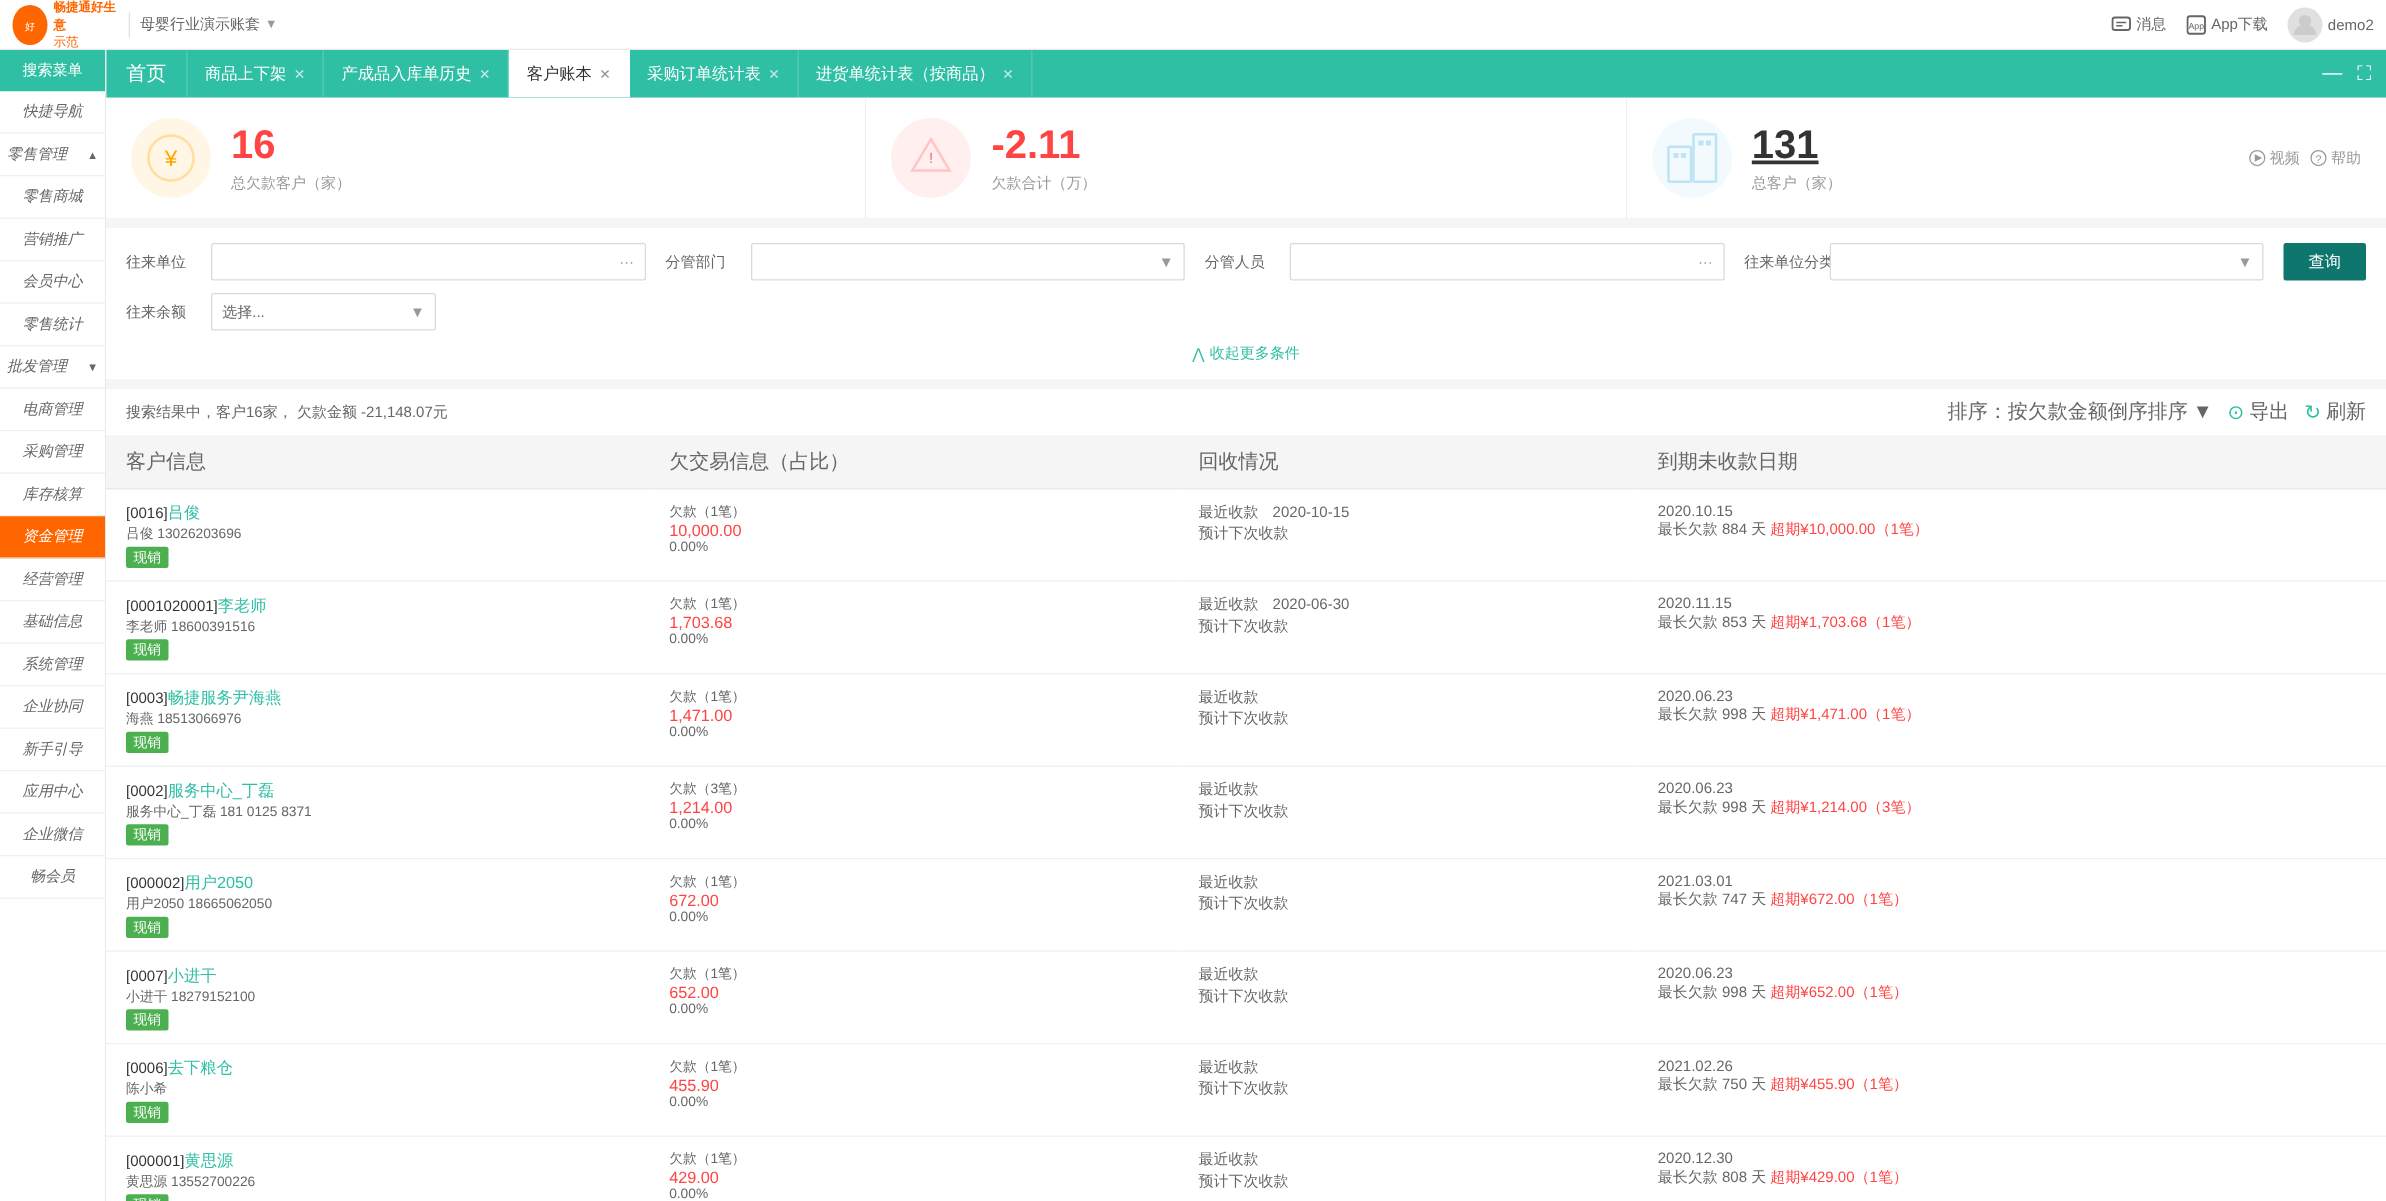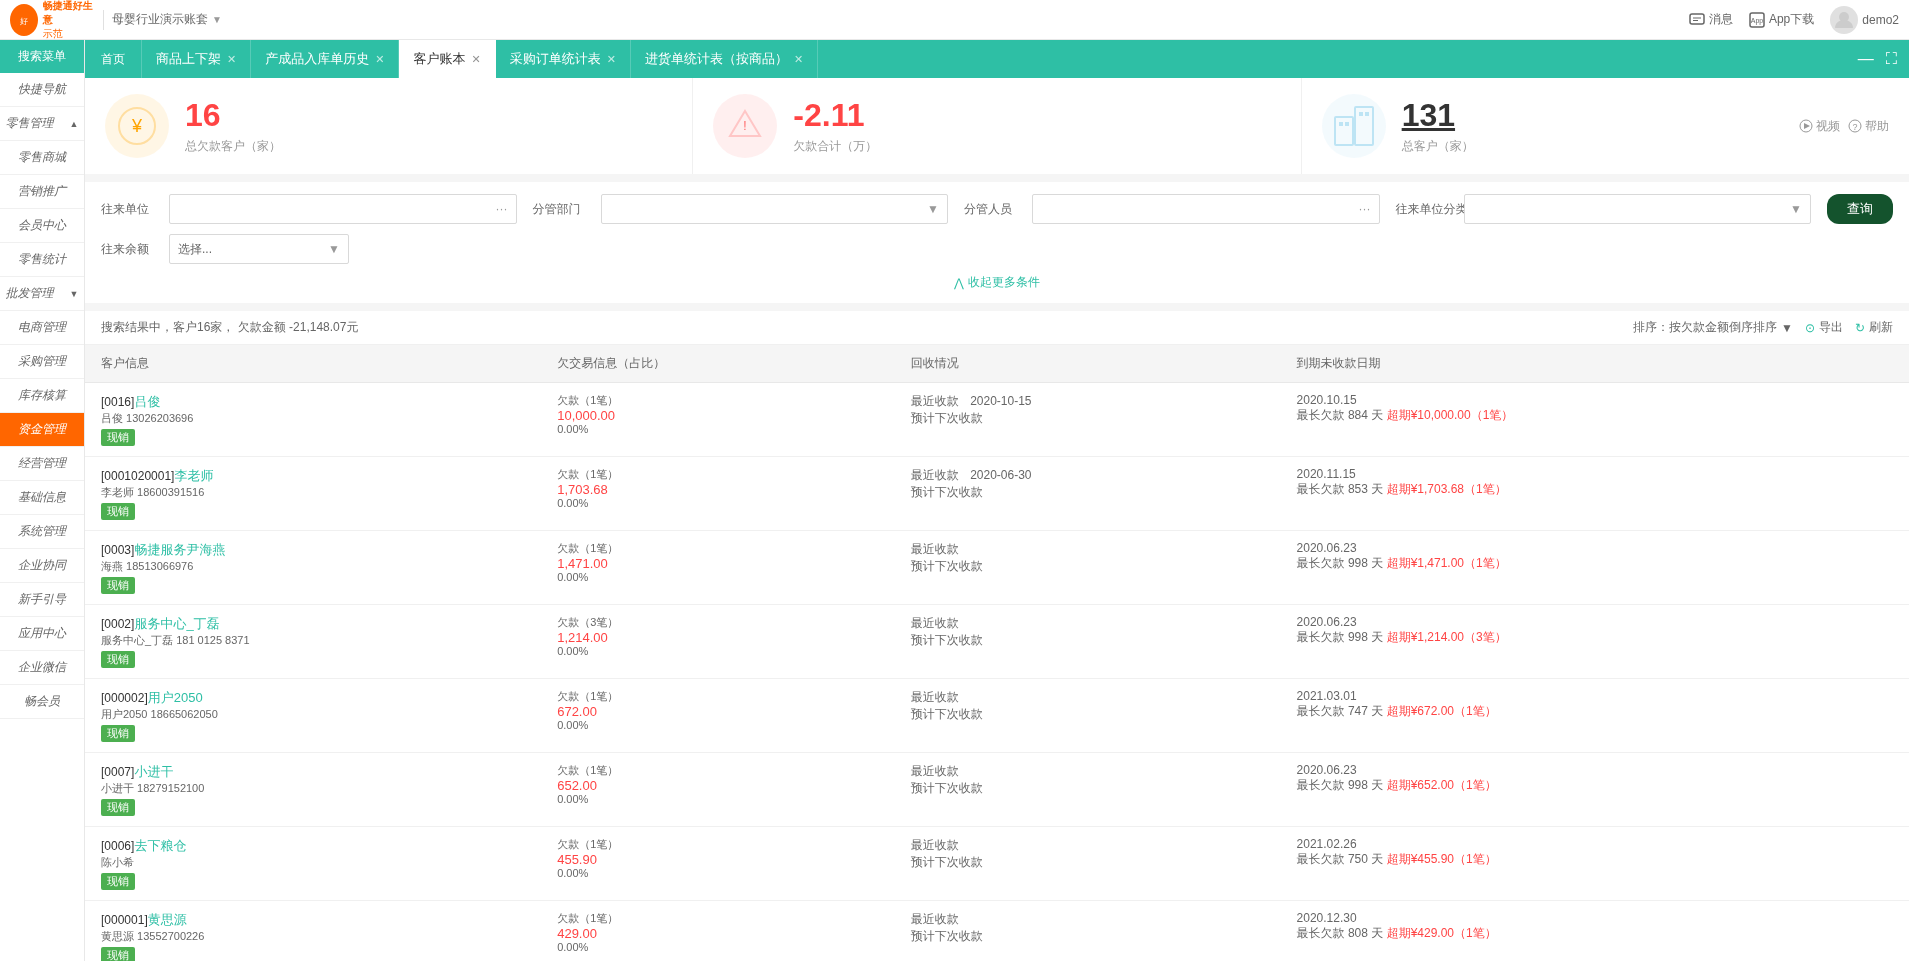--- a/index.html
+++ b/index.html
@@ -26,21 +26,21 @@
     .sidebar-item.active { background: #ff6600; color: #fff; }
     .sidebar-item.has-sub { display: flex; align-items: center; justify-content: center; gap: 16px; }
 
     
     .content-area { flex: 1; display: flex; flex-direction: column; overflow: hidden; }
 
     
     .tabs-bar { display: flex; background: #2ebfa5; height: 38px; align-items: stretch; overflow: hidden; }
     .tab { display: flex; align-items: center; padding: 0 14px; color: #fff; font-size: 13px; cursor: pointer; white-space: nowrap; border-right: 1px solid rgba(255,255,255,0.2); gap: 6px; }
     .tab.active { background: #fff; color: #333; }
-    .tab.first { padding: 0 16px; font-size: 12px; }
+    .tab.first { padding: 0 16px; font-size: 16px; }
     .tab-close { font-size: 11px; opacity: 0.7; }
     .tab-actions { margin-left: auto; display: flex; align-items: center; padding: 0 8px; gap: 4px; }
     .tab-action-btn { color: #fff; font-size: 16px; cursor: pointer; padding: 2px 4px; }
 
     
     .page-content { flex: 1; overflow-y: auto; background: #f5f5f5; }
 
     
     .stats-section { display: flex; background: #fff; margin-bottom: 8px; }
     .stat-card { flex: 1; display: flex; align-items: center; padding: 16px 20px; border-right: 1px solid #f0f0f0; position: relative; }
@@ -59,34 +59,34 @@
     
     .filter-section { background: #fff; padding: 12px 16px; margin-bottom: 8px; }
     .filter-row { display: flex; align-items: center; gap: 16px; margin-bottom: 10px; }
     .filter-item { display: flex; align-items: center; gap: 8px; flex: 1; }
     .filter-label { color: #666; font-size: 12px; white-space: nowrap; width: 60px; flex-shrink: 0; }
     .filter-input { flex: 1; height: 30px; border: 1px solid #d9d9d9; border-radius: 2px; padding: 0 8px; font-size: 12px; display: flex; align-items: center; justify-content: space-between; cursor: pointer; background: #fff; }
     .filter-dots { color: #999; }
     .filter-arrow { color: #999; }
     .filter-btn-row { display: flex; justify-content: center; margin-top: 4px; }
     .collapse-btn { color: #2ebfa5; font-size: 12px; cursor: pointer; display: flex; align-items: center; gap: 4px; border: none; background: none; }
-    .search-btn { background: #14532d; color: #fff; border: none; padding: 6px 20px; border-radius: 12px; font-size: 13px; cursor: pointer; }
+    .search-btn { background: #0f766e; color: #fff; border: none; padding: 6px 20px; border-radius: 2px; font-size: 13px; cursor: pointer; }
 
     
     .results-section { background: #fff; }
     .results-header { display: flex; align-items: center; justify-content: space-between; padding: 8px 16px; border-bottom: 1px solid #f0f0f0; }
     .results-info { font-size: 12px; color: #666; }
-    .results-actions { display: flex; align-items: center; gap: 12px; font-size: 12px; color: #666; }
+    .results-actions { display: flex; align-items: center; gap: 12px; font-size: 16px; color: #666; }
     .sort-select { display: flex; align-items: center; gap: 4px; cursor: pointer; }
     .action-btn { display: flex; align-items: center; gap: 4px; cursor: pointer; color: #666; }
     .action-btn .icon { color: #2ebfa5; }
 
     
     .data-table { width: 100%; border-collapse: collapse; }
-    .data-table th { background: #f5f5f5; padding: 10px 16px; text-align: left; font-size: 12px; color: #666; font-weight: normal; border-bottom: 1px solid #e8e8e8; }
+    .data-table th { background: #f5f5f5; padding: 10px 16px; text-align: left; font-size: 16px; color: #666; font-weight: normal; border-bottom: 1px solid #e8e8e8; }
     .data-table td { padding: 10px 16px; border-bottom: 1px solid #f0f0f0; vertical-align: top; font-size: 12px; }
     .customer-name { color: #2ebfa5; font-size: 13px; cursor: pointer; }
     .customer-id { color: #333; }
     .customer-phone { color: #666; font-size: 11px; }
     .badge { display: inline-block; padding: 1px 6px; border-radius: 2px; font-size: 11px; margin-top: 3px; }
     .badge-green { background: #4caf50; color: #fff; }
     .amount-red { color: #ff4444; font-size: 13px; }
     .amount-desc { color: #666; font-size: 11px; }
     .overdue-red { color: #ff4444; cursor: pointer; font-size: 12px; }
     .date-text { color: #666; font-size: 12px; }

